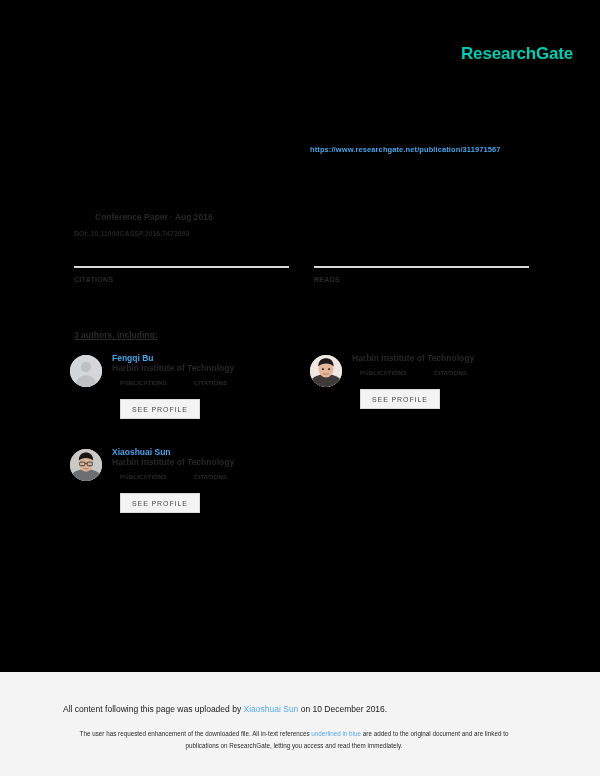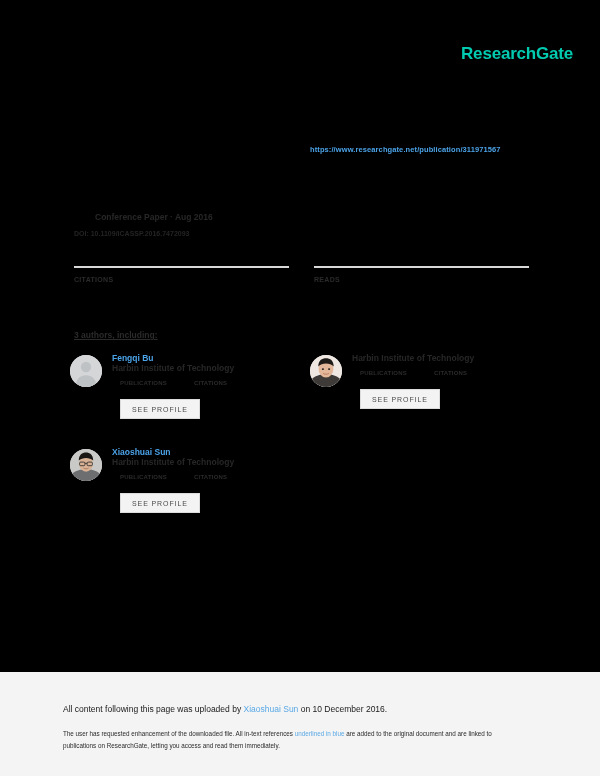--- a/index.html
+++ b/index.html
@@ -201,20 +201,21 @@
     cursor: pointer;
   }
 
   
   .footer {
     position: absolute;
     left: 0; top: 672px;
     width: 600px;
     height: 104px;
     background: #f4f4f4;
+    text-align: center;
   }
 
   .footer-upload {
     position: absolute;
     left: 63px;
     top: 32px;
     font-size: 8.5px;
     color: #1a1a1a;
     white-space: nowrap;
   }

